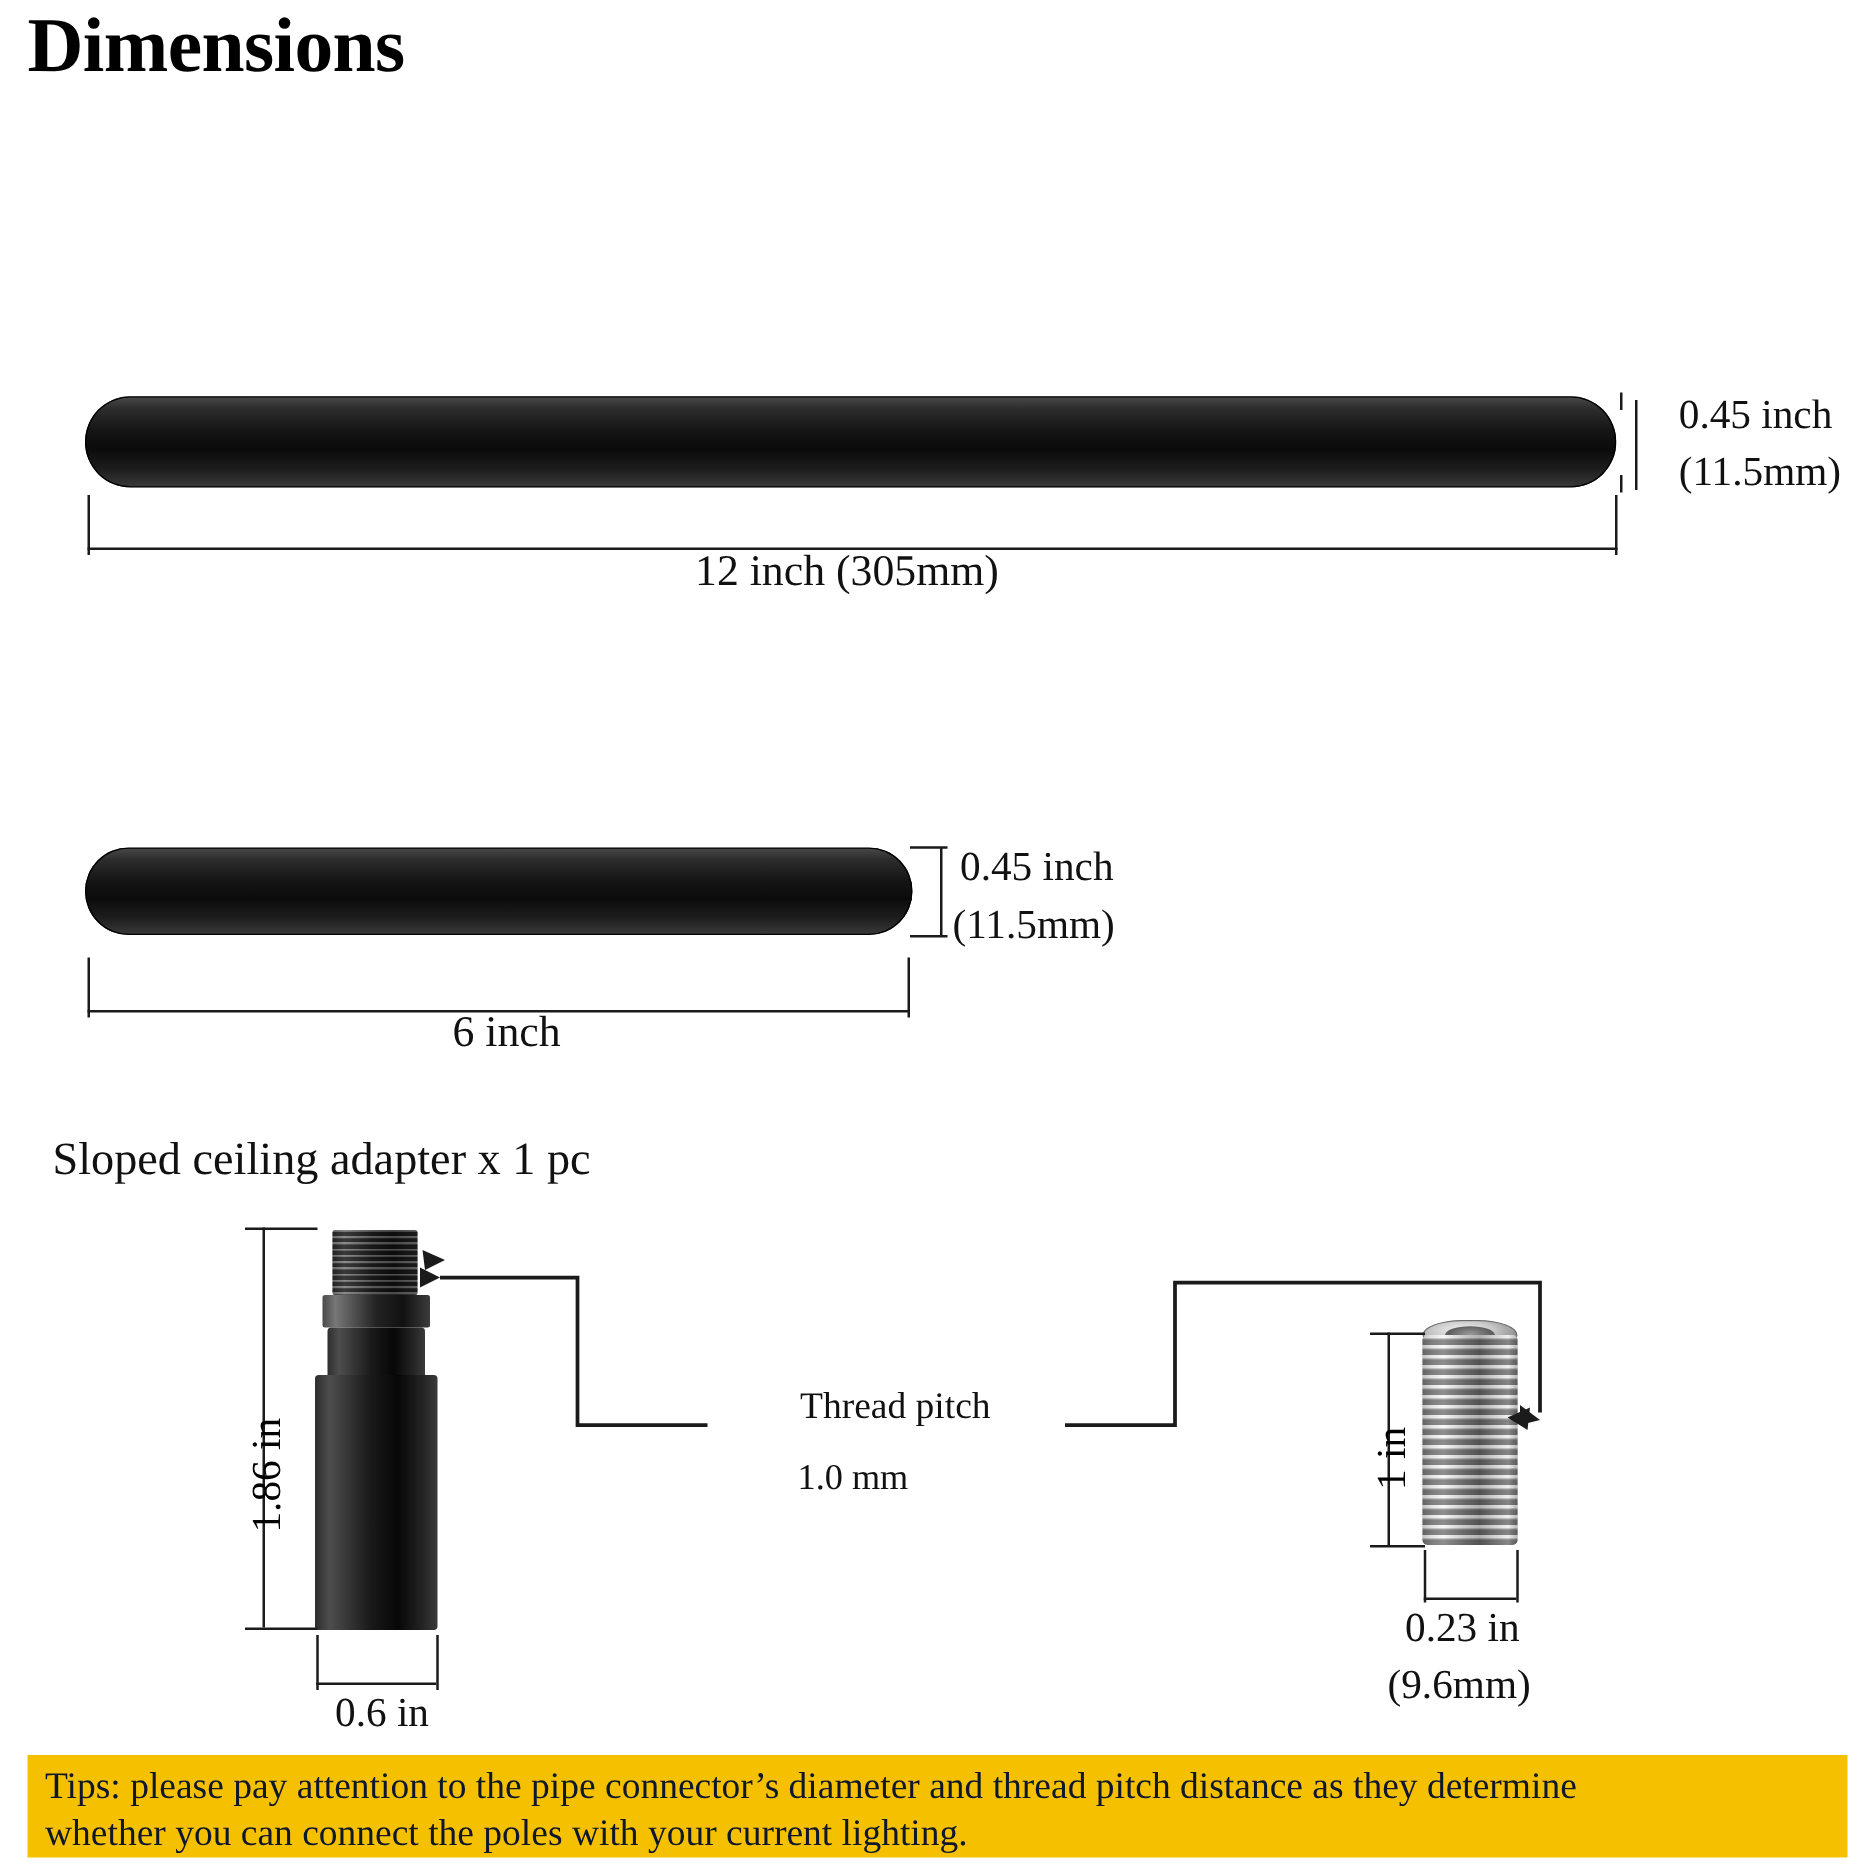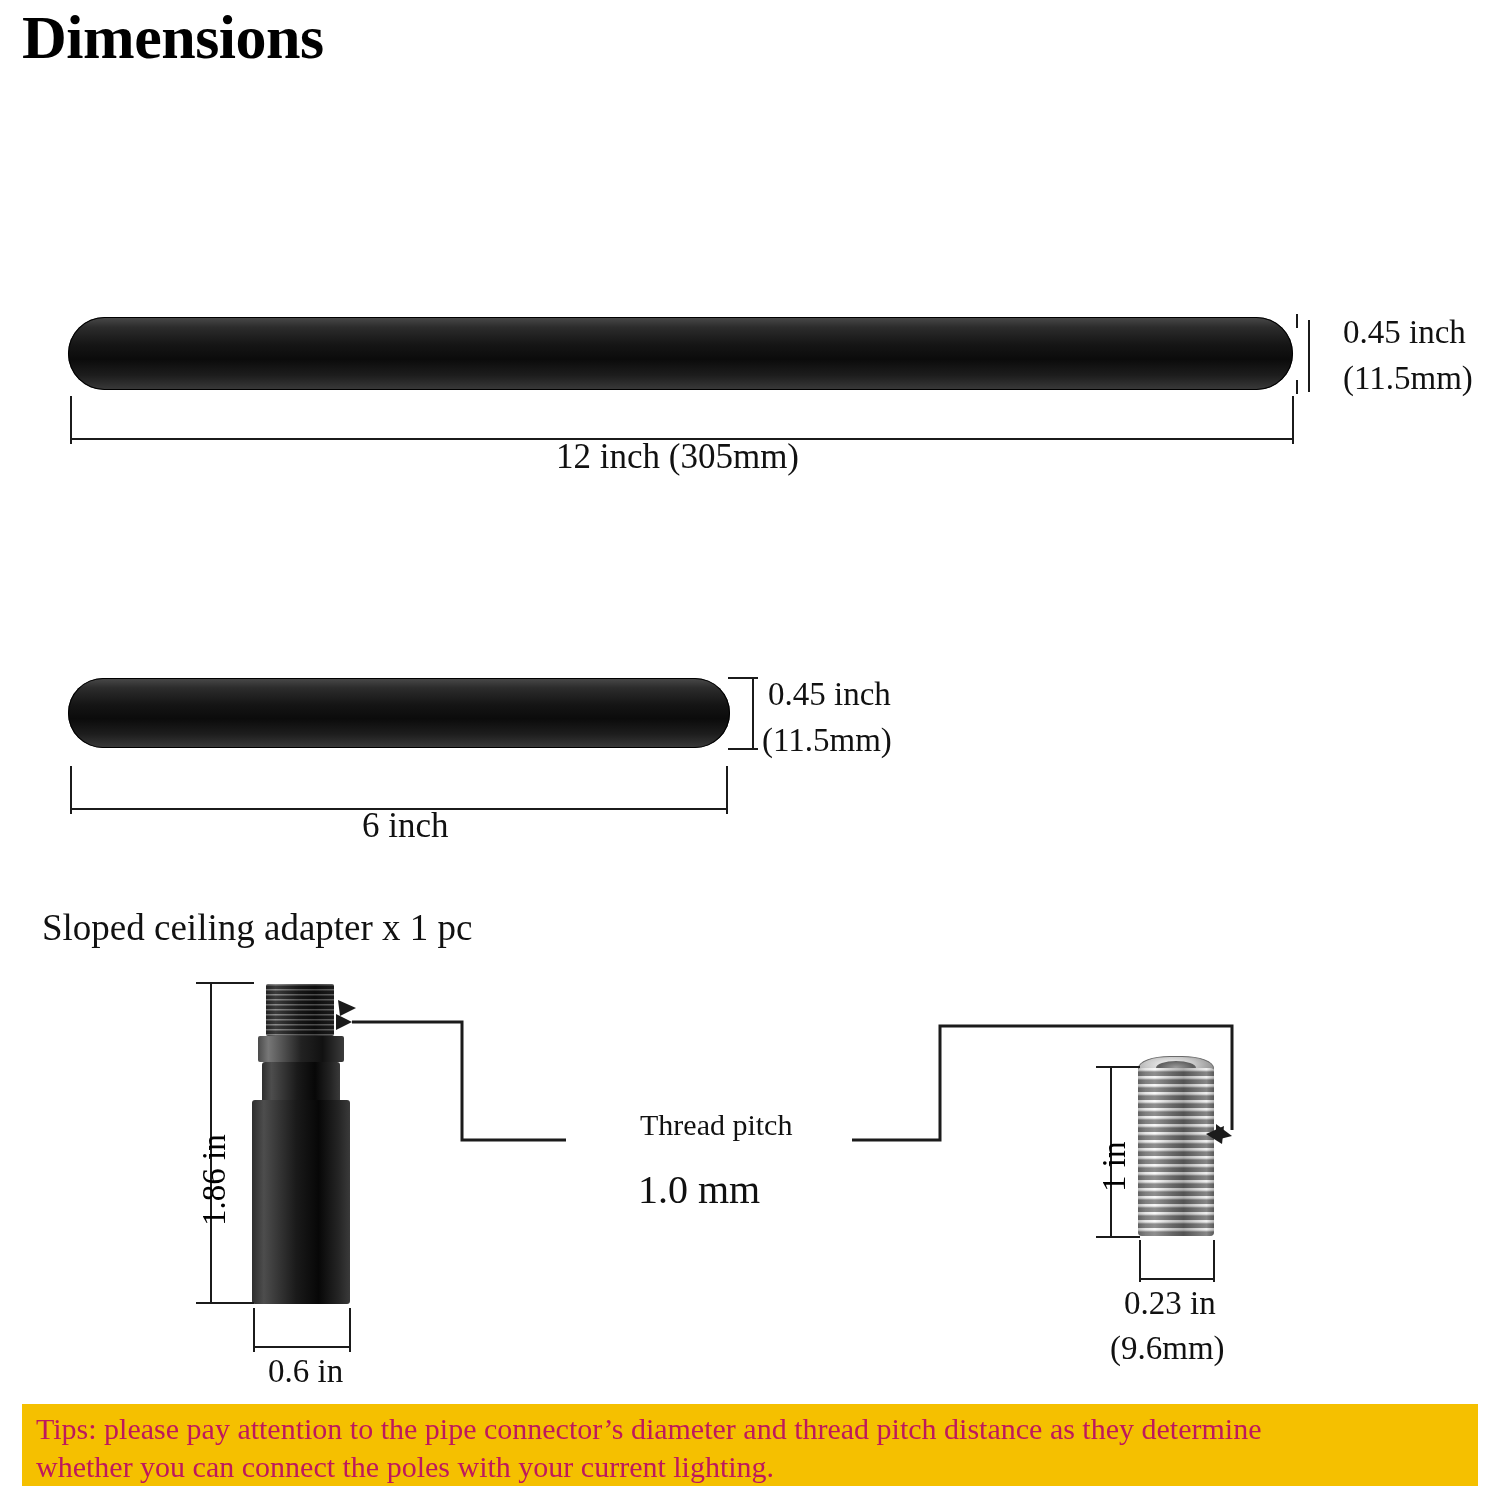--- a/index.html
+++ b/index.html
@@ -171,21 +171,21 @@
     top: 1404px;
     width: 1456px;
     height: 82px;
     background: #f5c000;
     box-sizing: border-box;
     padding: 6px 14px 0 14px;
   }
   .tips-text {
     font-size: 30px;
     line-height: 1.28;
-    color: #be185d;
+    color: #0f172a;
     text-align: left;
   }
 </style>
 </head>
 <body>
 
 <div class="page">
 
   <div class="title">Dimensions</div>
 
@@ -246,21 +246,21 @@
   <div class="dimline-v" style="left:1110px; top:1066px; height:170px;"></div>
   <div class="vtext" style="left:1096px; top:1192px;">1 in</div>
 
   <div class="tick-v" style="left:1139px; top:1240px; height:42px;"></div>
   <div class="tick-v" style="left:1213px; top:1240px; height:42px;"></div>
   <div class="dimline-h" style="left:1139px; top:1278px; width:74px;"></div>
   <div class="label small" style="left:1124px; top:1285px;">0.23 in</div>
   <div class="label small" style="left:1110px; top:1330px;">(9.6mm)</div>
 
   <div class="label" style="left:596px; top:1108px; font-size:30px;margin-left:44px;">Thread pitch</div>
-  <div class="label" style="left:638px; top:1166px; font-size:40px;">1.0 mm</div>
+  <div class="label" style="left:638px; top:1166px; font-size:29px;">1.0 mm</div>
 
   <svg class="overlay">
 
     <polyline points="566,1140 462,1140 462,1022 352,1022" fill="none" stroke="#1b1b1b" stroke-width="3"></polyline>
     <polygon points="352,1022 368,1014 368,1030" fill="#1b1b1b" transform="rotate(180 352 1022)"></polygon>
 
     <polygon points="338,1000 356,1008 340,1016" fill="#1b1b1b"></polygon>
 
     <polyline points="852,1140 940,1140 940,1026 1232,1026 1232,1130" fill="none" stroke="#1b1b1b" stroke-width="3"></polyline>
     <polygon points="1232,1136 1216,1124 1216,1140" fill="#1b1b1b"></polygon>

